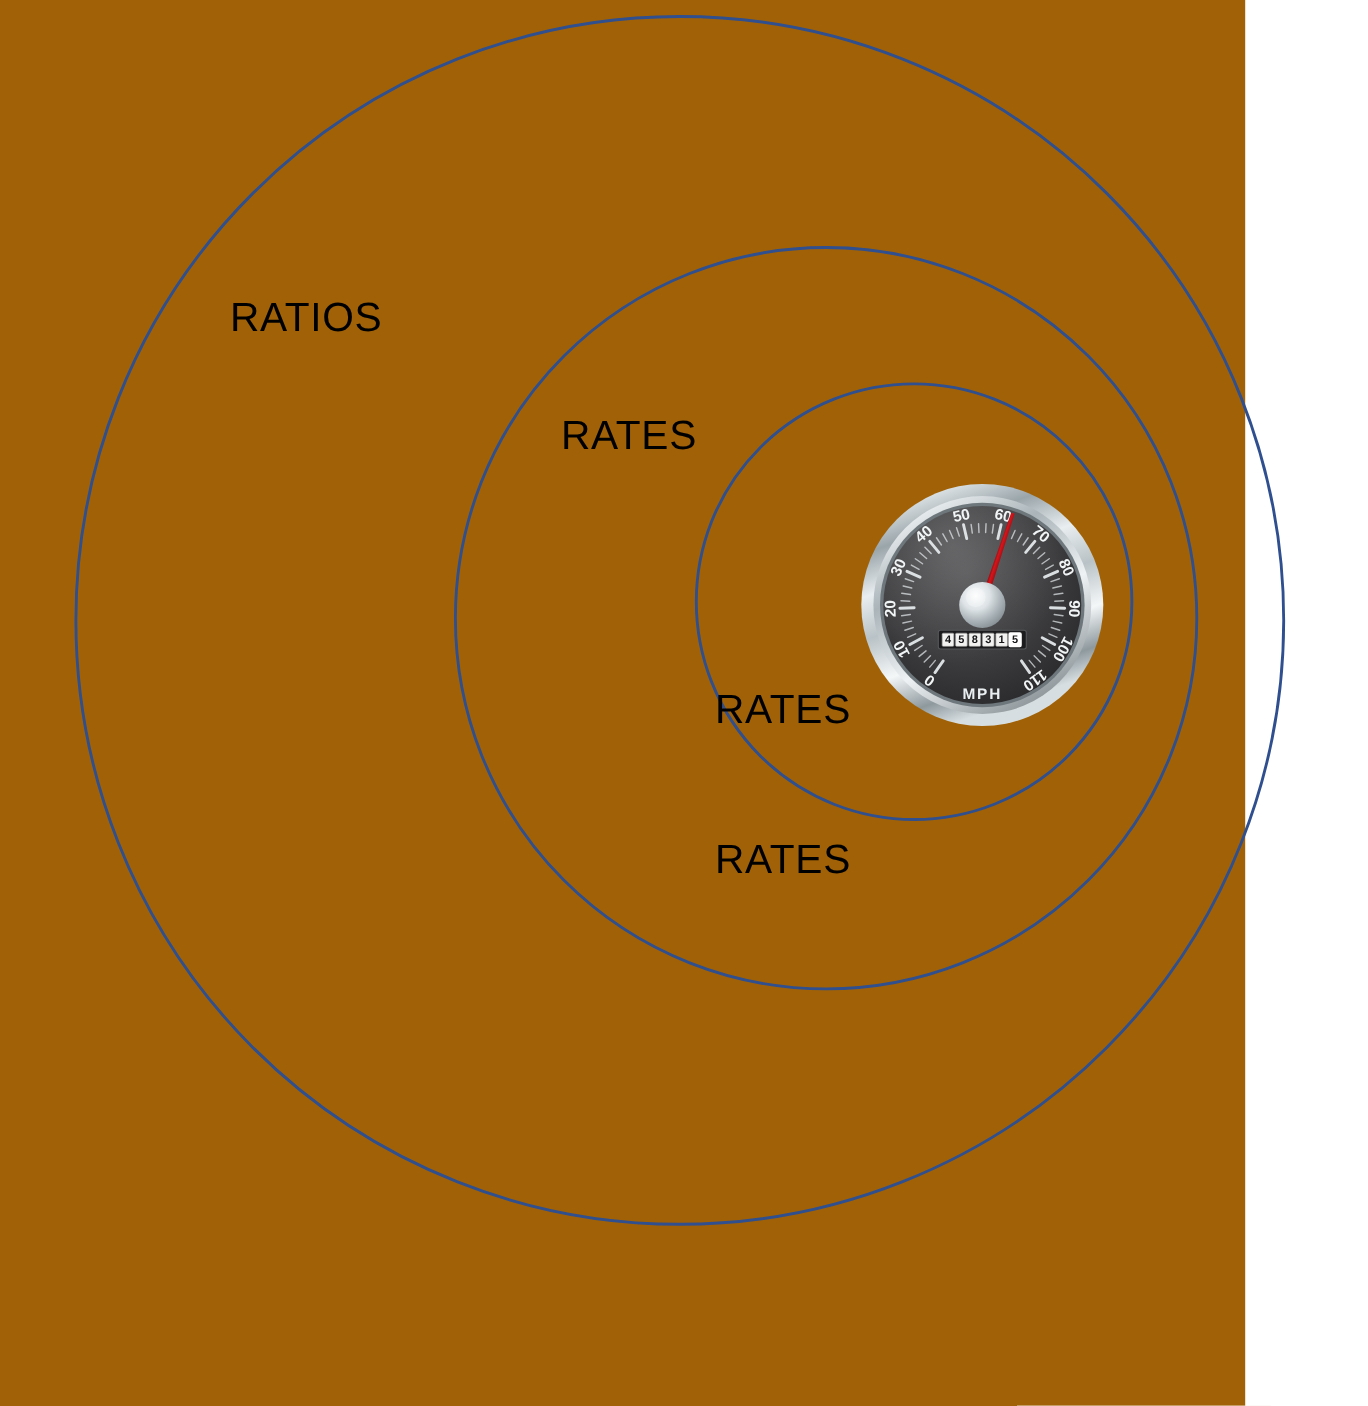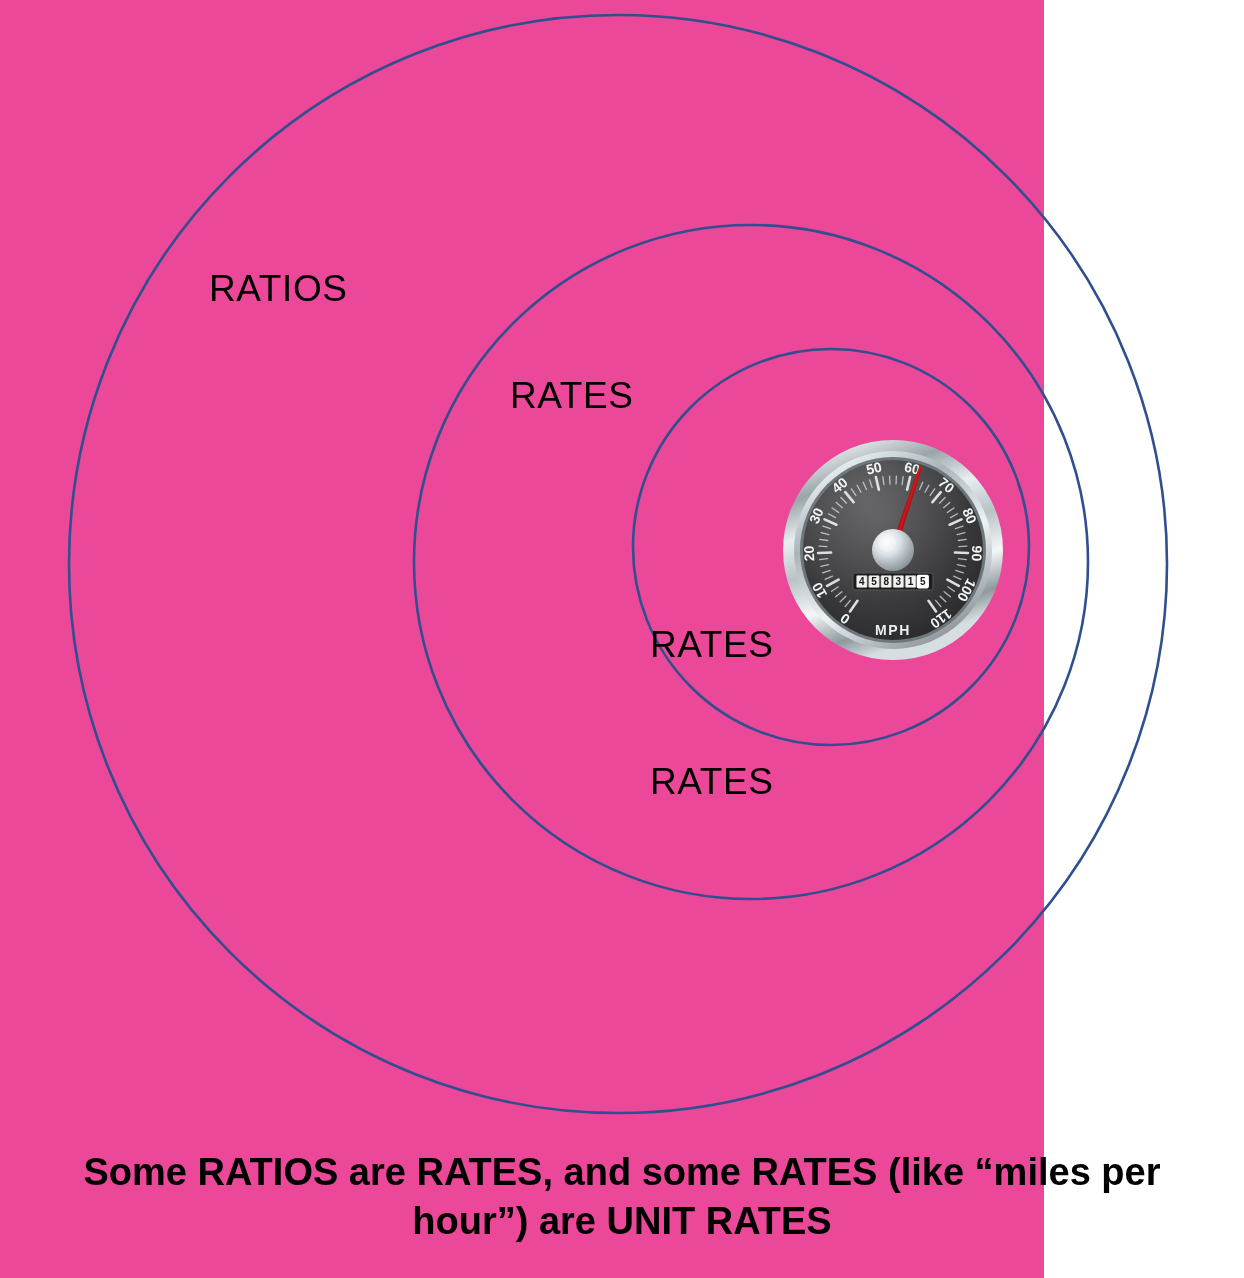--- a/index.html
+++ b/index.html
@@ -10,23 +10,23 @@
   body {
     width: 1244px;
     height: 1278px;
     font-family: "Liberation Sans", sans-serif;
     overflow: hidden;
     position: relative;
   }
 
   #stage {
     position: relative;
-    width: 1044px;
+    width: 1132px;
     height: 1278px;
-    background: #ec4899;
+    background: #a16207;
   }
 
   
   #venn-area {
     position: absolute;
     left: 0;
     top: 0;
     width: 1244px;
     height: 1135px;
   }
@@ -254,15 +254,14 @@
         <g id="needle-group" transform="rotate(18.45 112 118)">
           <path d="M 109 118 L 110.4 30 L 113.6 30 L 115 118 Z" fill="url(#needleGrad)"></path>
         </g>
 
         <circle cx="112" cy="118" r="21" fill="url(#hubGrad)"></circle>
         <circle cx="106" cy="111" r="9" fill="#ffffff" opacity="0.28"></circle>
       </svg>
     </div>
   </div>
 
-  <div id="caption">Some RATIOS are RATES, and some RATES (like “miles per hour”) are UNIT RATES</div>
 
 </div>
 
 </body></html>

